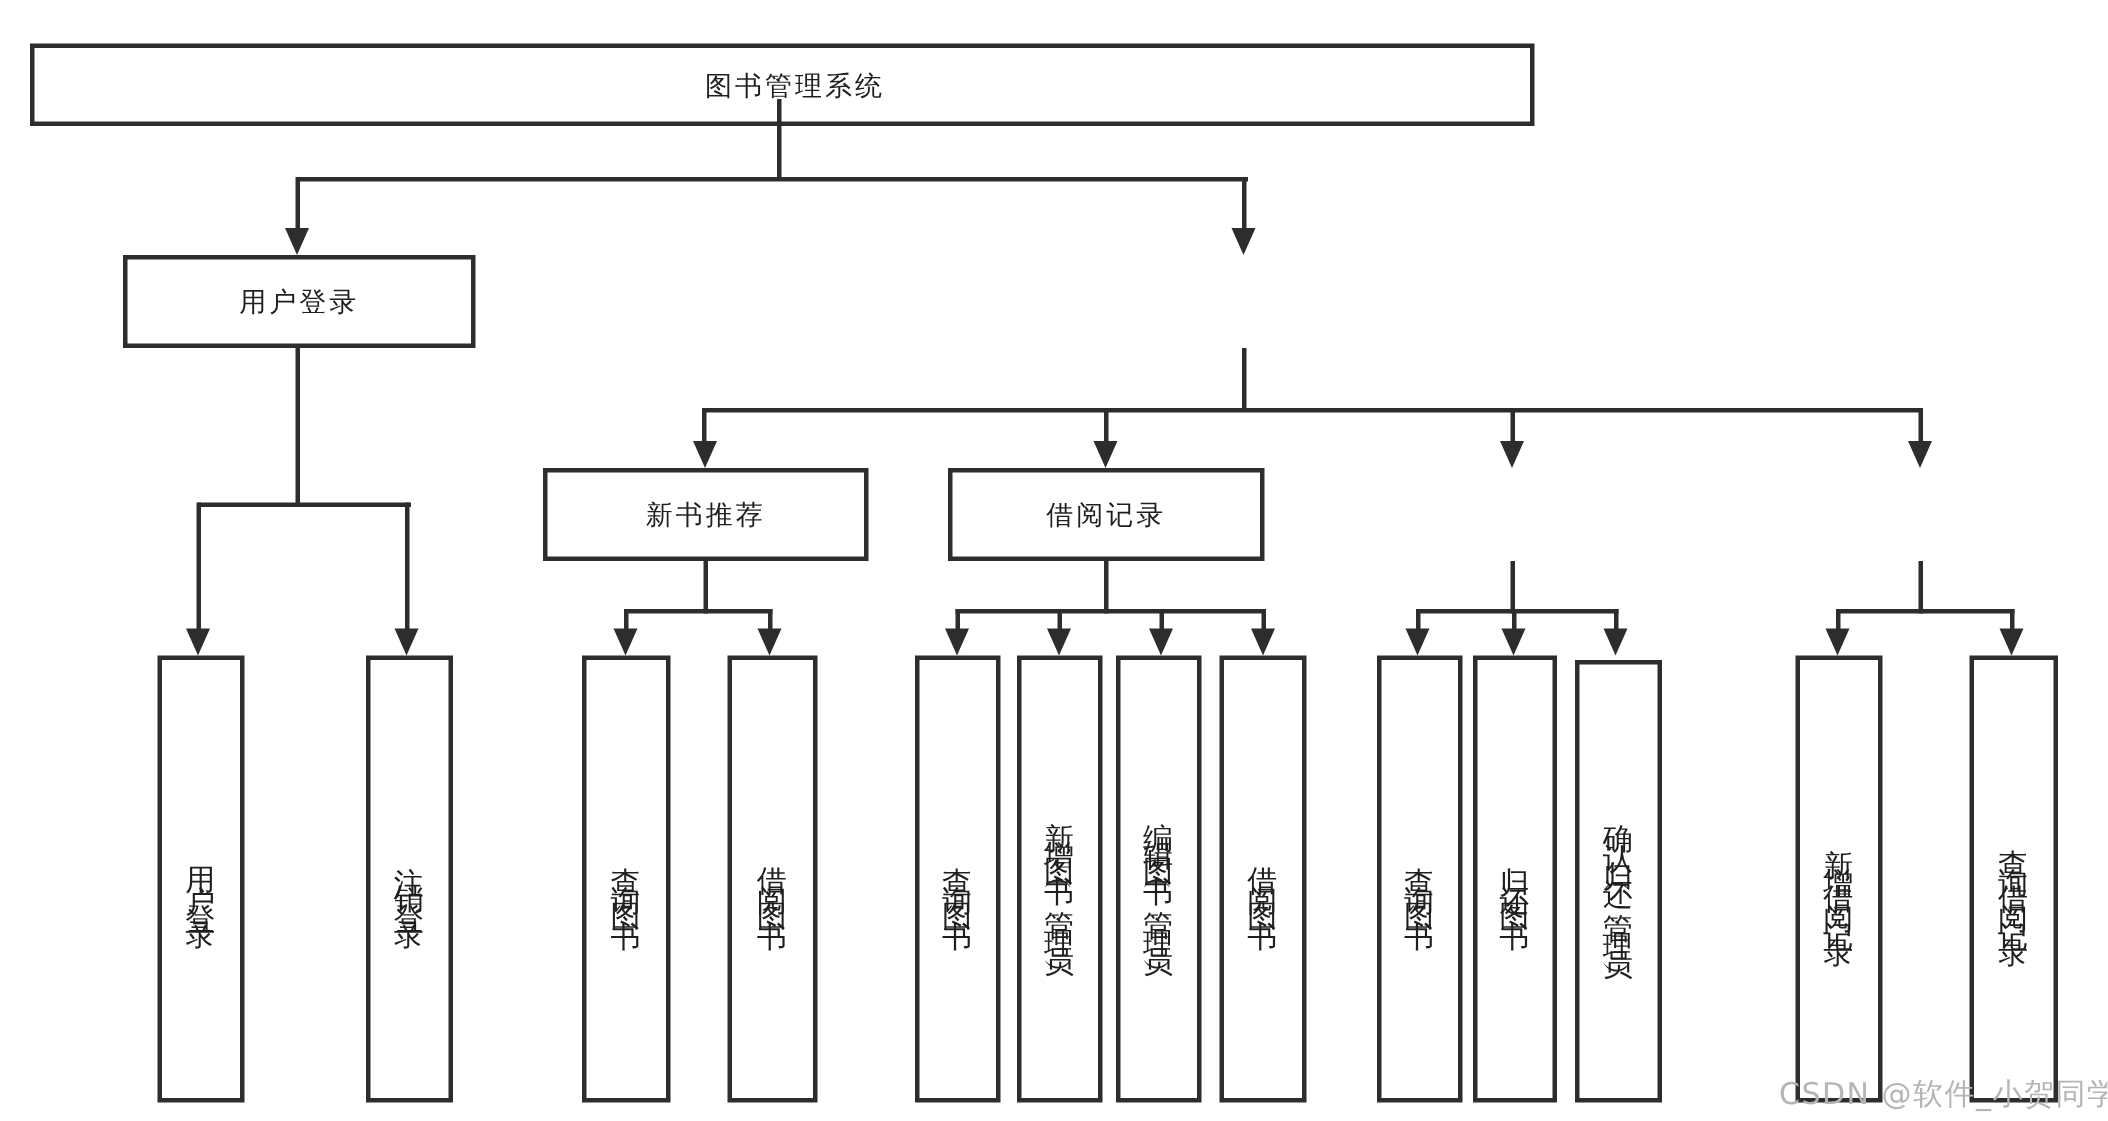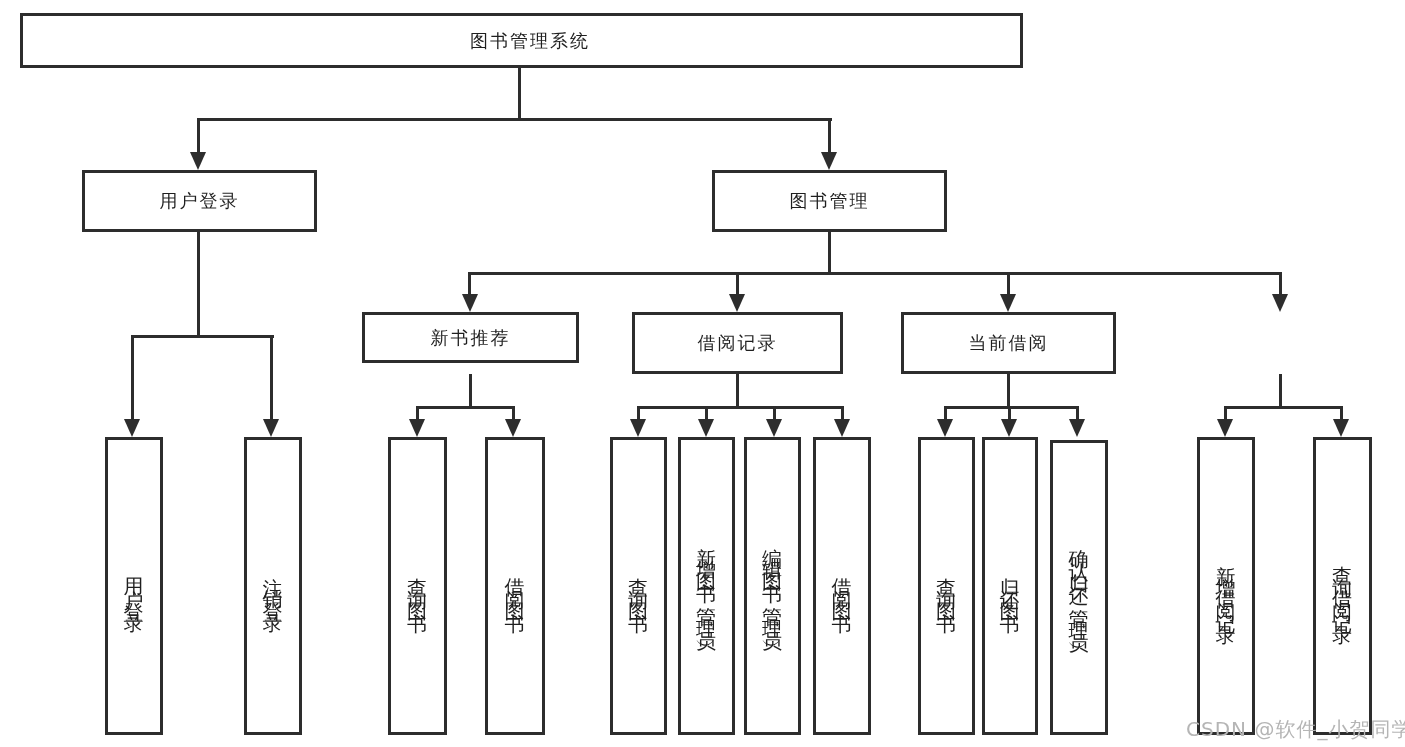--- a/index.html
+++ b/index.html
@@ -27,64 +27,58 @@
   .watermark{
     position:absolute;left:1186px;top:716px;font-size:20px;
     color:var(--wm,#b5b5b5);letter-spacing:1px;white-space:nowrap;
   }
 </style>
 </head>
 <body>
 
 <div class="canvas">
 
-  <div class="box" style="left:20px;top:13px;width:1003px;height:55px;padding-left:17px;">
+  <div class="box" style="left:20px;top:29px;width:1003px;height:55px;padding-left:17px;">
     <span class="hlabel">图书管理系统</span>
   </div>
 
   <div class="line" style="left:518px;top:66px;width:3px;height:54px;"></div>
   <div class="line" style="left:198px;top:118px;width:634px;height:3px;"></div>
   <div class="line" style="left:197px;top:118px;width:3px;height:36px;"></div>
   <div class="arrow" style="left:190px;top:152px;"></div>
   <div class="line" style="left:828px;top:118px;width:3px;height:36px;"></div>
   <div class="arrow" style="left:821px;top:152px;"></div>
 
   <div class="box" style="left:82px;top:170px;width:235px;height:62px;">
     <span class="hlabel">用户登录</span>
-  </div>
-  <div class="box" style="left:712px;top:170px;width:235px;height:62px;">
-    <span class="hlabel">图书管理</span>
   </div>
 
   <div class="line" style="left:197px;top:232px;width:3px;height:105px;"></div>
   <div class="line" style="left:132px;top:335px;width:142px;height:3px;"></div>
   <div class="line" style="left:131px;top:335px;width:3px;height:86px;"></div>
   <div class="arrow" style="left:124px;top:419px;"></div>
   <div class="line" style="left:270px;top:335px;width:3px;height:86px;"></div>
   <div class="arrow" style="left:263px;top:419px;"></div>
 
   <div class="line" style="left:828px;top:232px;width:3px;height:42px;"></div>
   <div class="line" style="left:469px;top:272px;width:813px;height:3px;"></div>
   <div class="line" style="left:468px;top:272px;width:3px;height:24px;"></div>
   <div class="arrow" style="left:462px;top:294px;"></div>
   <div class="line" style="left:736px;top:272px;width:3px;height:24px;"></div>
   <div class="arrow" style="left:729px;top:294px;"></div>
   <div class="line" style="left:1007px;top:272px;width:3px;height:24px;"></div>
   <div class="arrow" style="left:1000px;top:294px;"></div>
   <div class="line" style="left:1279px;top:272px;width:3px;height:24px;"></div>
   <div class="arrow" style="left:1272px;top:294px;"></div>
 
-  <div class="box" style="left:362px;top:312px;width:217px;height:51px;">
+  <div class="box" style="left:362px;top:312px;width:217px;height:62px;">
     <span class="hlabel">新书推荐</span>
   </div>
   <div class="box" style="left:632px;top:312px;width:211px;height:62px;">
     <span class="hlabel">借阅记录</span>
-  </div>
-  <div class="box" style="left:901px;top:312px;width:215px;height:62px;">
-    <span class="hlabel">当前借阅</span>
   </div>
 
   <div class="line" style="left:469px;top:374px;width:3px;height:35px;"></div>
   <div class="line" style="left:416px;top:406px;width:99px;height:3px;"></div>
   <div class="line" style="left:416px;top:406px;width:3px;height:15px;"></div>
   <div class="arrow" style="left:409px;top:419px;"></div>
   <div class="line" style="left:512px;top:406px;width:3px;height:15px;"></div>
   <div class="arrow" style="left:505px;top:419px;"></div>
 
   <div class="line" style="left:736px;top:374px;width:3px;height:35px;"></div>

